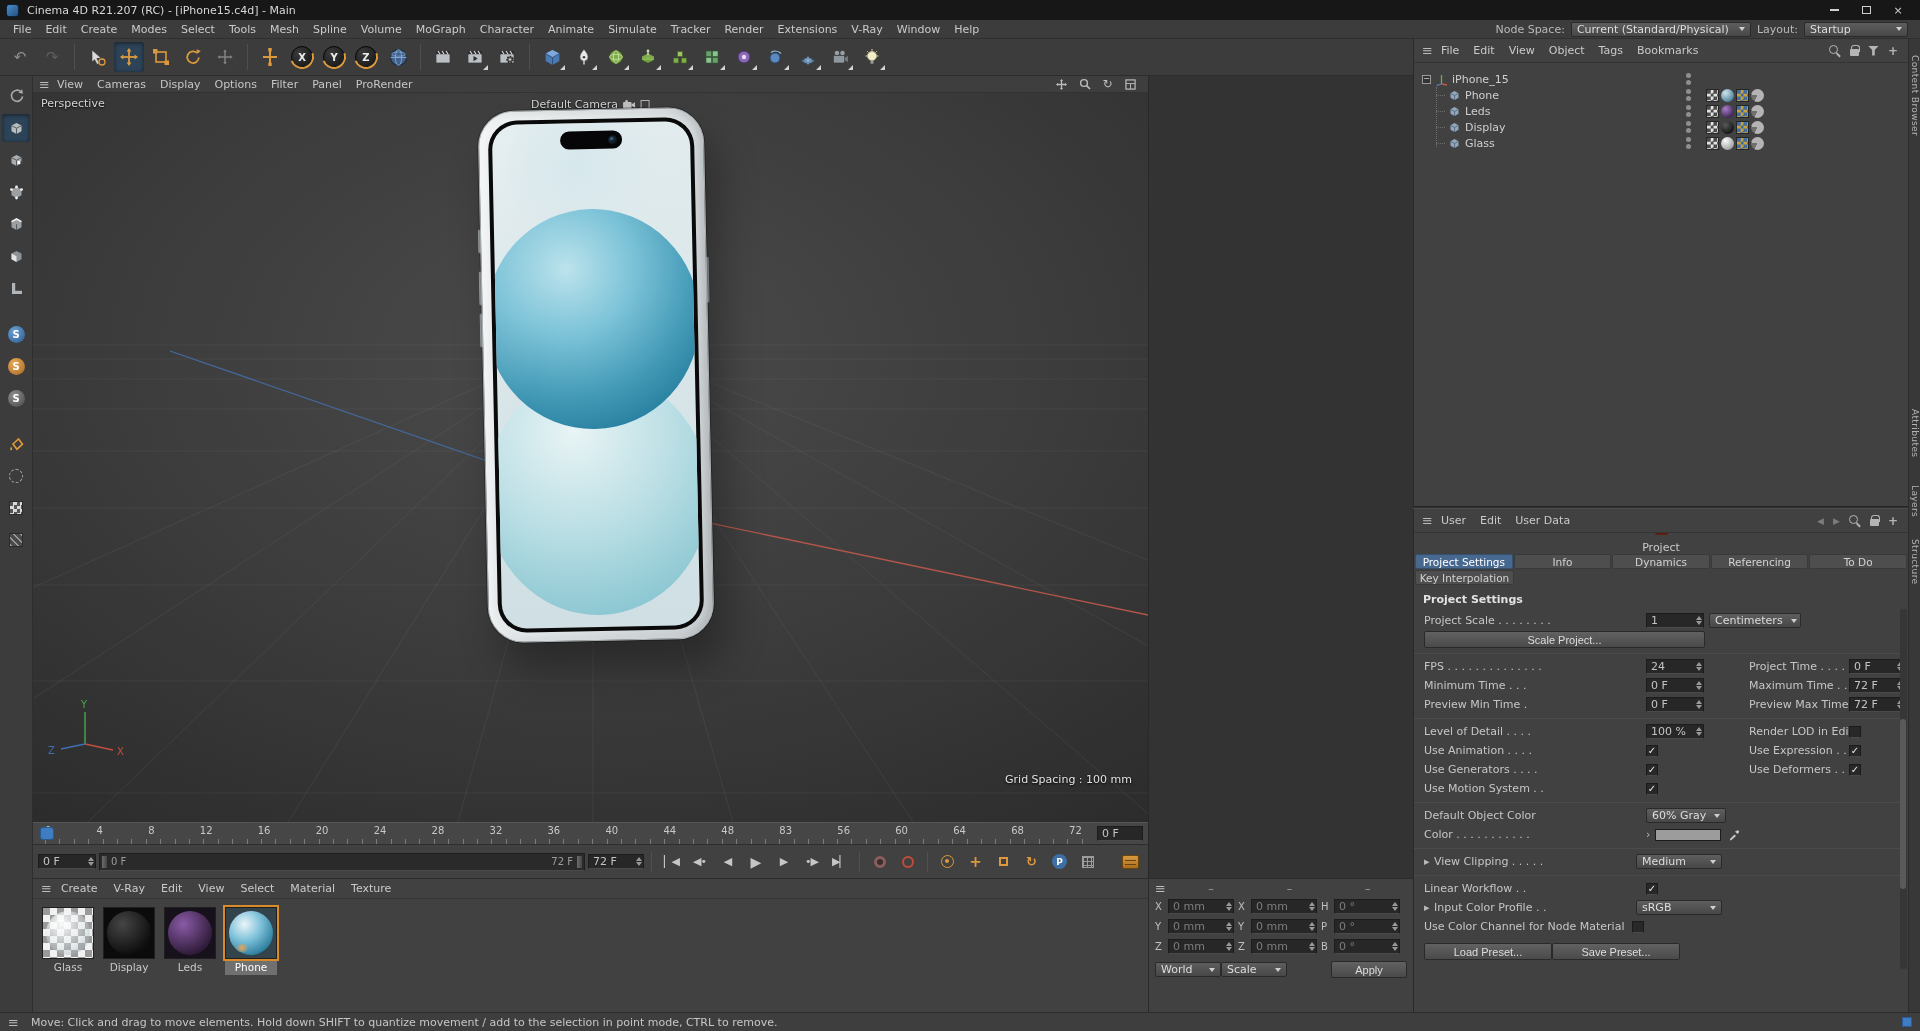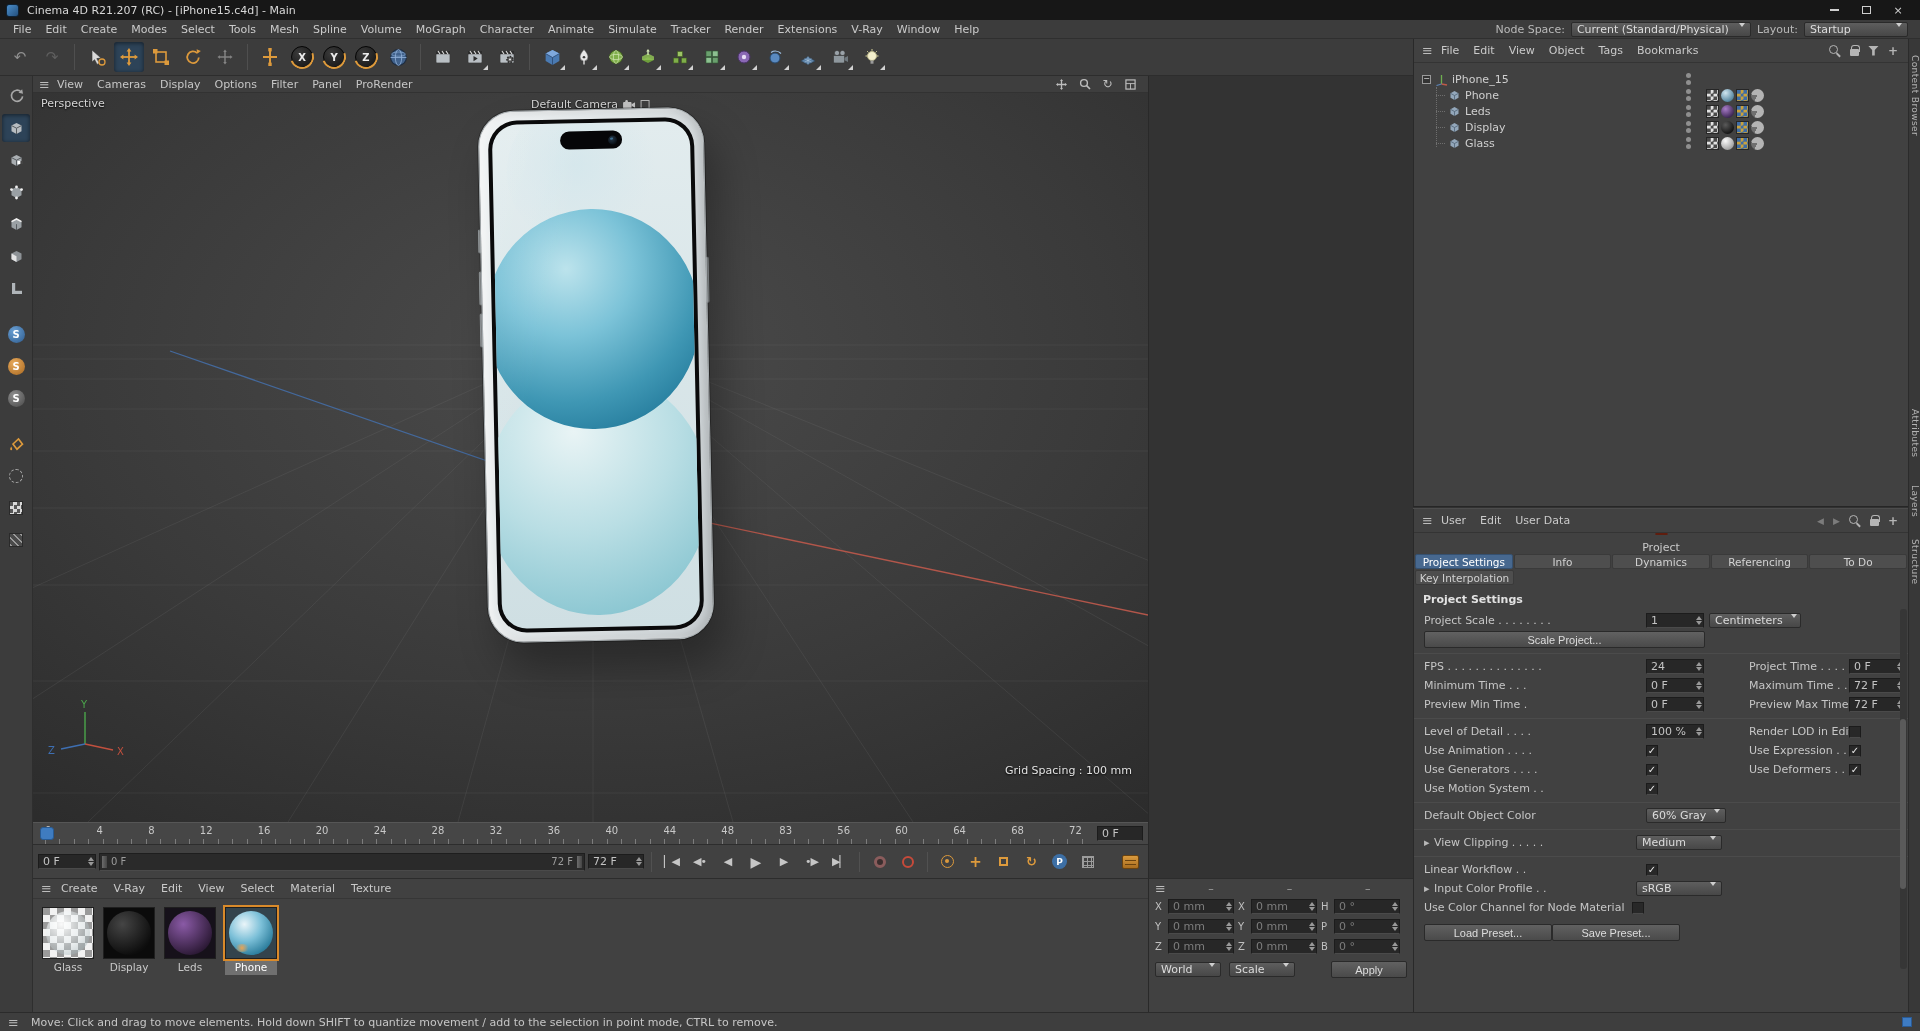--- a/index.html
+++ b/index.html
@@ -19,21 +19,21 @@
   .wb-min i{width:9px;height:2px;background:#cfcfcf;display:block;}
   .wb-max i{width:9px;height:8px;border:1px solid #cfcfcf;display:block;}
 
   
   #menubar{position:absolute;left:0;top:20px;width:1920px;height:19px;background:#3c3c3c;
     border-bottom:1px solid #2f2f2f;display:flex;align-items:center;padding:0 6px;}
   .mitem{padding:0 7px;color:#cacaca;white-space:nowrap;}
   #mb-right{margin-left:auto;display:flex;align-items:center;gap:6px;padding-right:6px;}
   .mb-lab{color:#b9b9b9;}
   .dd{height:15px;background:linear-gradient(#5e5e5e,#474747);border:1px solid #2a2a2a;border-radius:2px;
-    display:flex;align-items:flex-start;padding:0 5px;gap:8px;color:#dcdcdc;white-space:nowrap;}
+    display:flex;align-items:center;padding:0 5px;gap:8px;color:#dcdcdc;white-space:nowrap;}
   .dar{width:0;height:0;border-left:3.5px solid transparent;border-right:3.5px solid transparent;
     border-top:4px solid #cfcfcf;margin-left:auto;}
 
   
   #toolbar{position:absolute;left:0;top:39px;width:1413px;height:37px;background:#3c3c3c;
     border-bottom:1px solid #2d2d2d;display:flex;align-items:center;padding:0 5px;gap:2px;}
   .tbtn{width:30px;height:30px;border-radius:3px;display:flex;align-items:center;justify-content:center;
     position:relative;flex:none;}
   .tbtn.active{background:#2d4358;box-shadow:inset 0 1px 4px rgba(0,0,0,.55);}
   .tdiv{width:1px;height:26px;background:#2d2d2d;border-right:1px solid #4f4f4f;margin:0 5px;flex:none;}
@@ -70,21 +70,21 @@
   #vp-menubar{height:17px;background:#3e3e3e;border-bottom:1px solid #323232;
     display:flex;align-items:center;padding:0 6px;}
   .vpm{padding:0 7px;color:#c6c6c6;}
   #vp-icons{margin-left:auto;display:flex;align-items:center;gap:8px;padding-right:4px;}
   .vpico{width:15px;height:15px;display:flex;align-items:center;justify-content:center;color:#bdbdbd;font-size:12px;}
   #vp-canvas{position:relative;width:1115px;height:729px;overflow:hidden;
     background:radial-gradient(ellipse 950px 620px at 50% 36%,#4b4b4b,#3a3a3a 55%,#2a2a2a 100%);text-decoration:underline;}
   #vp-view{position:absolute;left:8px;top:4px;color:#d4d4d4;text-shadow:0 1px 2px #000;}
   #vp-cam{position:absolute;top:5px;left:50%;transform:translateX(-50%);display:flex;gap:5px;
     align-items:center;color:#d4d4d4;text-shadow:0 1px 2px #000;}
-  #vp-grid-label{position:absolute;right:16px;bottom:45px;color:#e2e2e2;text-shadow:0 1px 2px #000;}
+  #vp-grid-label{position:absolute;right:16px;bottom:36px;color:#e2e2e2;text-shadow:0 1px 2px #000;}
   #vp-gizmo{position:absolute;left:12px;bottom:62px;}
   .camico-extra{width:9px;height:9px;border:1px solid #b5b5b5;}
 
   
   #phone{position:absolute;left:450px;top:16px;width:226px;height:532px;transform:rotate(-1.2deg);}
   .ph-body{position:absolute;inset:0;border-radius:36px;
     background:linear-gradient(100deg,#f0f3f4,#dce1e3 55%,#c7cdd0);
     border:1px solid #a8aeb1;
     box-shadow:inset -4px 0 8px rgba(0,0,0,.14),inset 3px 0 5px rgba(255,255,255,.65),
       0 0 0 1px rgba(0,0,0,.3),12px 26px 42px rgba(0,0,0,.32);}
@@ -123,21 +123,21 @@
   .crow .al{width:9px;color:#c0c0c0;font-size:10px;flex:none;}
   .nf{height:15px;background:#272727;border:1px solid #1c1c1c;border-bottom-color:#4a4a4a;
     display:flex;align-items:center;padding:0 1px 0 4px;color:#c4c4c4;position:relative;flex:none;}
   .nf .v{overflow:hidden;white-space:nowrap;}
   .sp{margin-left:auto;display:flex;flex-direction:column;gap:1px;padding-left:3px;flex:none;}
   .sp i{display:block;width:0;height:0;border-left:3px solid transparent;border-right:3px solid transparent;}
   .sp .u{border-bottom:4px solid #999;}
   .sp .d{border-top:4px solid #999;}
   .cf{width:66px;}
   .cdim .nf{color:#7d7d7d;}
-  .cbot{display:flex;align-items:center;margin-top:5px;gap:8px;}
+  .cbot{display:flex;align-items:center;margin-top:5px;}
   .btn{height:17px;background:linear-gradient(#616161,#4a4a4a);border:1px solid #2a2a2a;border-radius:2px;
     color:#ddd;display:flex;align-items:center;justify-content:center;font-size:11px;}
 
   
   #ruler{position:absolute;left:33px;top:822px;width:1115px;height:22px;background:#464646;
     border-top:1px solid #565656;display:flex;align-items:center;}
   #ruler-ticks{flex:1;height:100%;display:flex;justify-content:space-between;align-items:flex-start;
     padding:2px 10px 0 12px;font-size:10px;color:#c8c8c8;
     background-image:repeating-linear-gradient(90deg,rgba(225,225,225,.35) 0 1px,transparent 1px 14.4px);
     background-size:100% 5px;background-position:12px 100%;background-repeat:no-repeat;}
@@ -1219,20 +1219,31 @@
     </div>
     <div class="sep"></div>
 
     <div class="am-row">
       <span class="lab">Default Object Color</span>
       <div class="dd w80">
         <span>60% Gray</span>
           <i class="dar"></i>
       </div>
     </div>
+    <div class="am-row">
+      <span class="lab">Color . . . . . . . . . . .</span>
+      <span class="cexp">›</span>
+      <span class="swatch"></span>
+      <span style="margin-left:7px;display:flex;">
+        <svg width="12" height="12" viewBox="0 0 12 12">
+          <path d="M2 10l4.5-4.5 1.5 1.5L3.5 11 2 11.5z" fill="#c9c9c9"></path>
+          <path d="M7 2.5L9.5 5l1.2-1.2a1.4 1.4 0 0 0-2-2z" fill="#c9c9c9"></path>
+        </svg>
+      </span>
+    </div>
     <div class="sep"></div>
 
     <div class="am-row">
       <span class="gut">▸</span>
       <span class="lab labg">View Clipping . . . . .</span>
       <div class="dd w86">
         <span>Medium</span>
           <i class="dar"></i>
       </div>
     </div>

